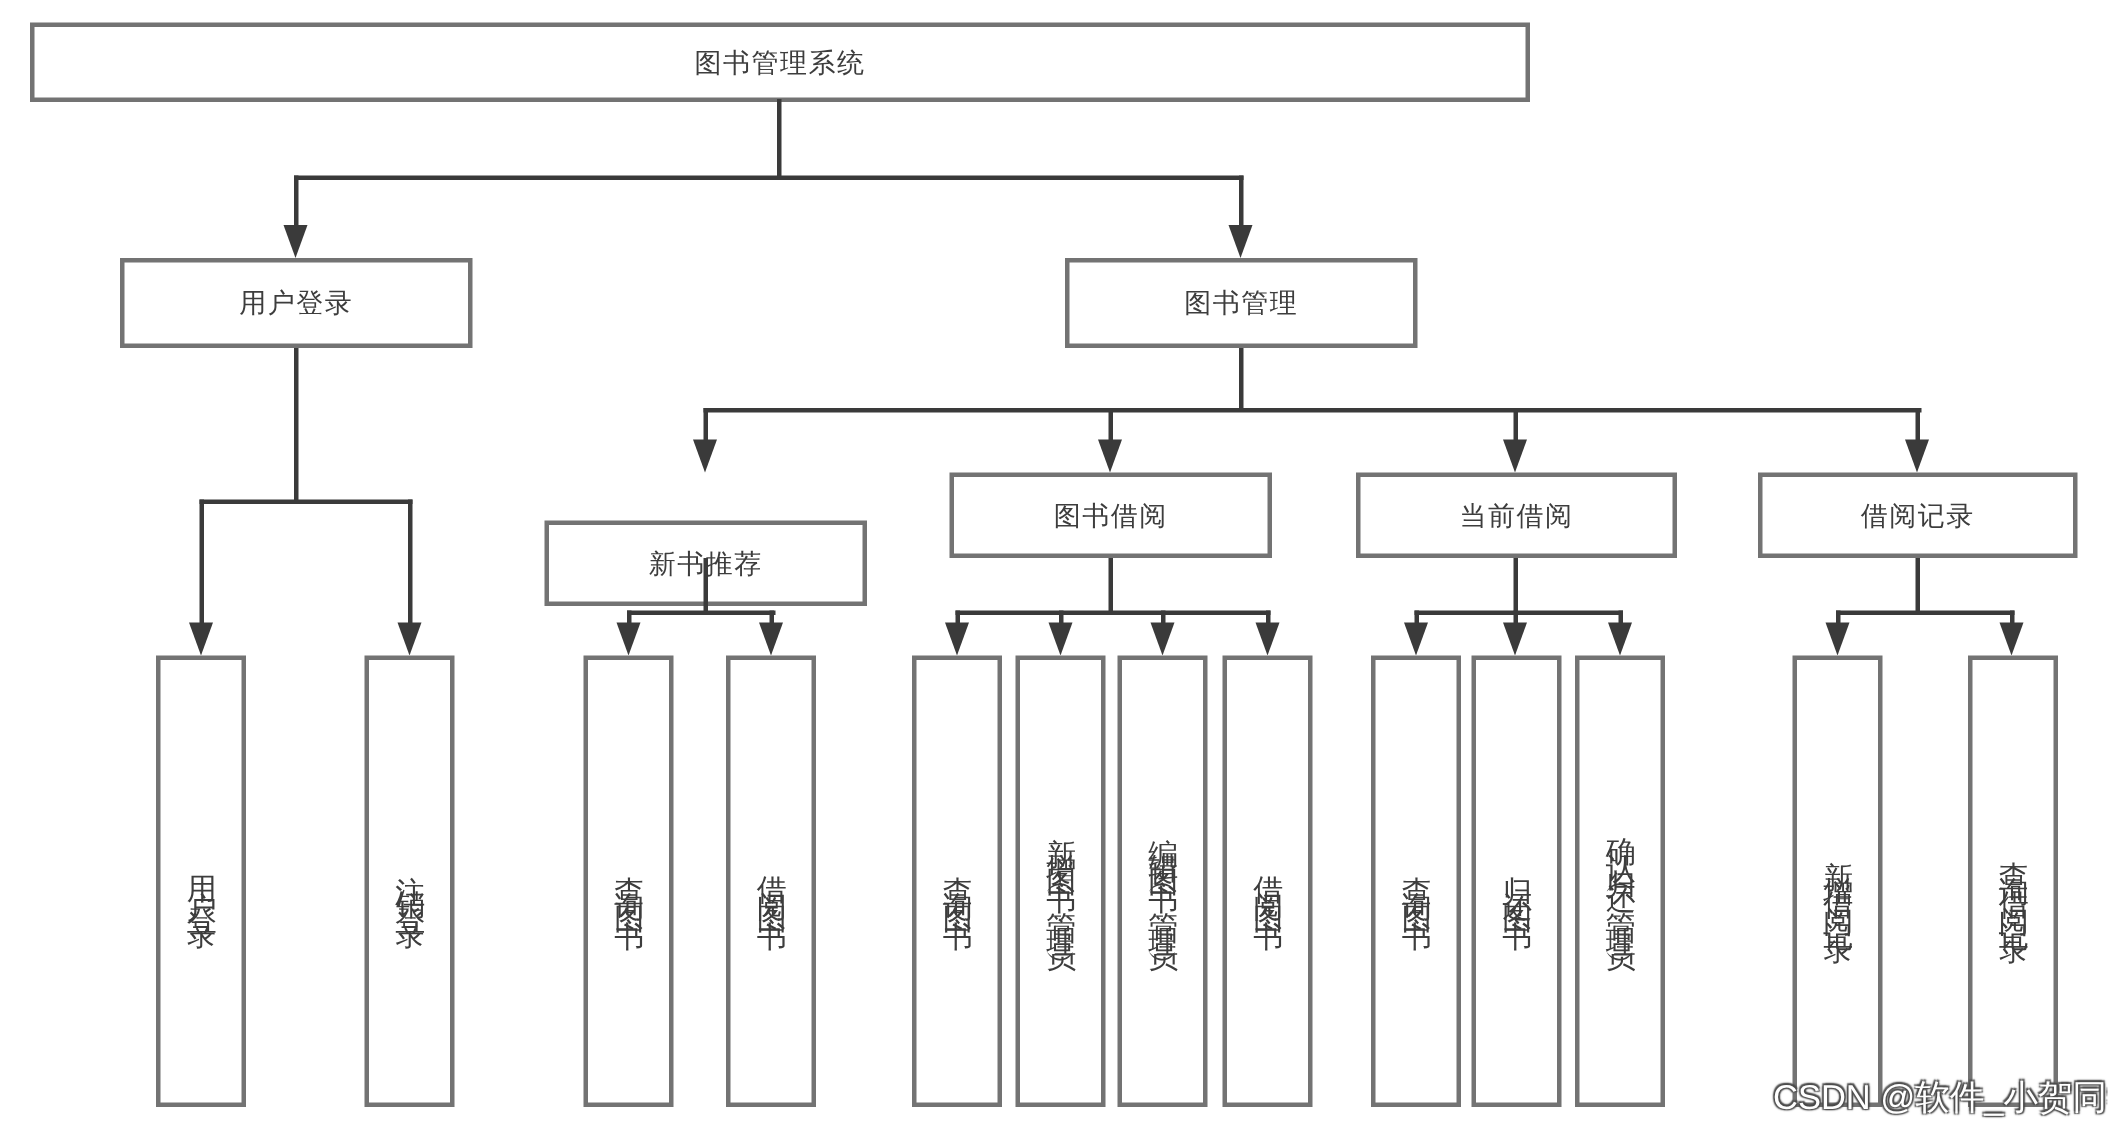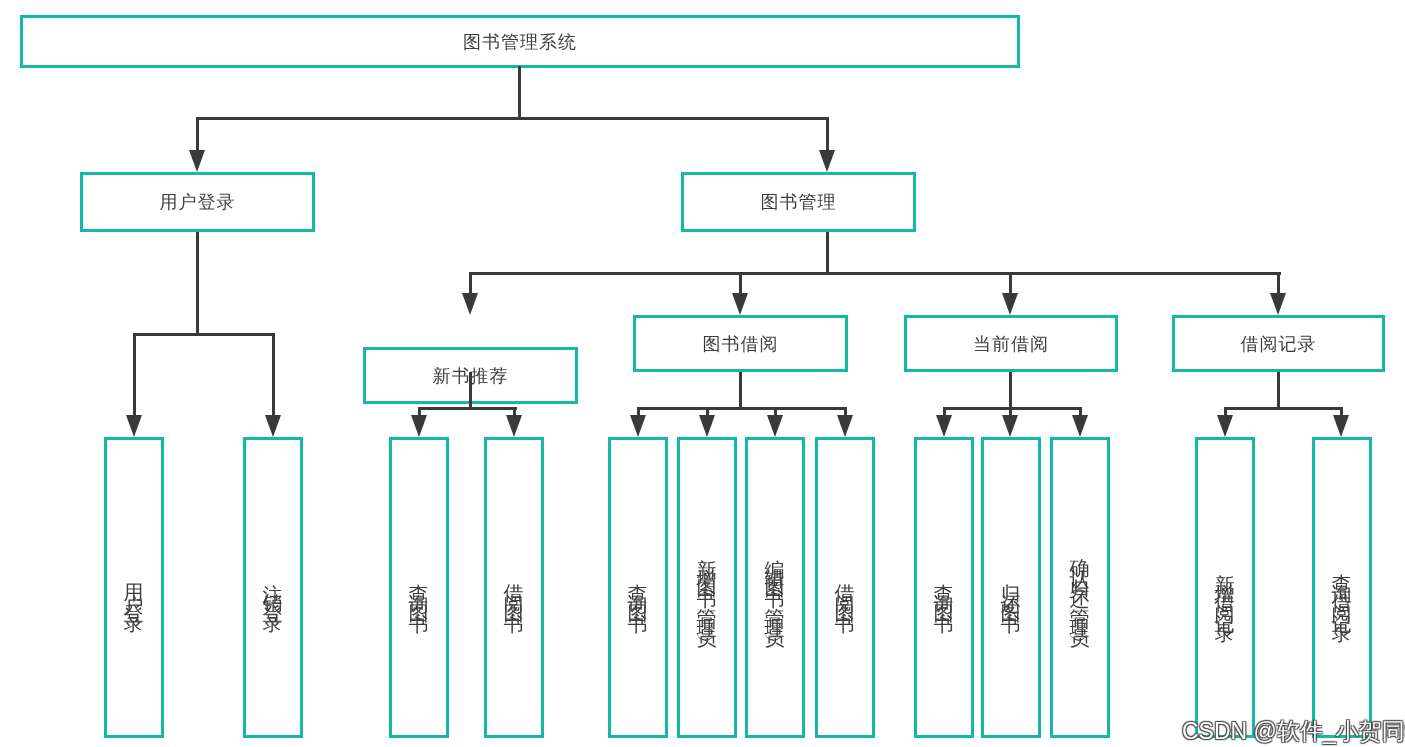--- a/index.html
+++ b/index.html
@@ -2,21 +2,21 @@
 <html><head>
 <meta charset="utf-8">
 <style>
   html,body{margin:0;padding:0;background:#ffffff;}
   .stage{
     position:relative;width:1405px;height:747px;background:#ffffff;overflow:hidden;
     font-family:"Liberation Sans","DejaVu Sans",sans-serif;
   }
   .box{
     position:absolute;box-sizing:border-box;background:#ffffff;
-    border:3px solid #14b8a6;
+    border:3px solid #737373;
     display:flex;align-items:center;justify-content:center;
     color:#3d3d3d;
   }
   .box.h{font-size:18px;letter-spacing:1px;}
   .box.leaf{top:437px;width:60px;height:301px;}
   .vtext{
     writing-mode:vertical-rl;
     font-size:20px;
     letter-spacing:10px;
     color:#3d3d3d;
@@ -48,21 +48,21 @@
   <div class="line" style="left:518px;top:66px;width:3px;height:53px;"></div>
   <div class="line" style="left:196px;top:117px;width:633px;height:3px;"></div>
   <div class="line" style="left:196px;top:117px;width:3px;height:36px;"></div>
   <div class="arrow" style="left:189px;top:150px;"></div>
   <div class="line" style="left:826px;top:117px;width:3px;height:36px;"></div>
   <div class="arrow" style="left:819px;top:150px;"></div>
 
   <div class="box h" style="left:80px;top:172px;width:235px;height:60px;">
     <span>用户登录</span>
   </div>
-  <div class="box h" style="left:681px;top:172px;width:235px;height:60px;">
+  <div class="box h" style="left:710px;top:172px;width:235px;height:60px;">
     <span>图书管理</span>
   </div>
 
   <div class="line" style="left:196px;top:232px;width:3px;height:104px;"></div>
   <div class="line" style="left:133px;top:333px;width:142px;height:3px;"></div>
   <div class="line" style="left:133px;top:333px;width:3px;height:84px;"></div>
   <div class="arrow" style="left:126px;top:415px;"></div>
   <div class="line" style="left:272px;top:333px;width:3px;height:84px;"></div>
   <div class="arrow" style="left:265px;top:415px;"></div>
 

